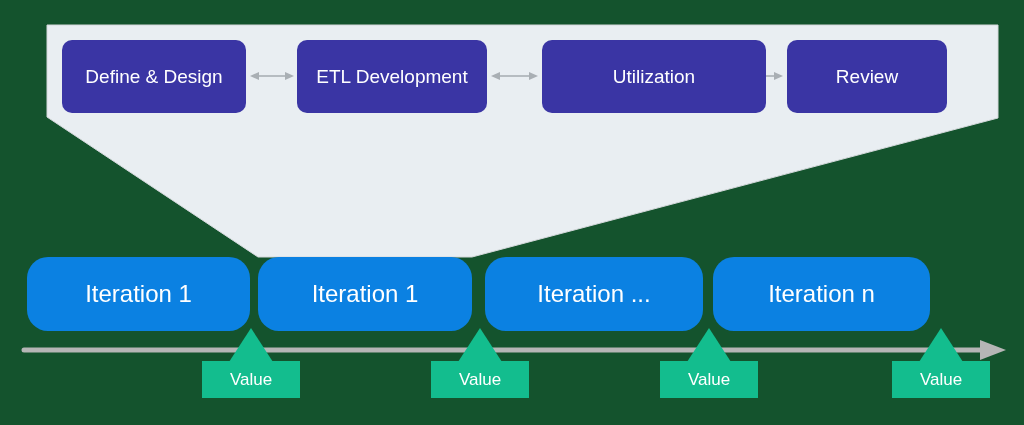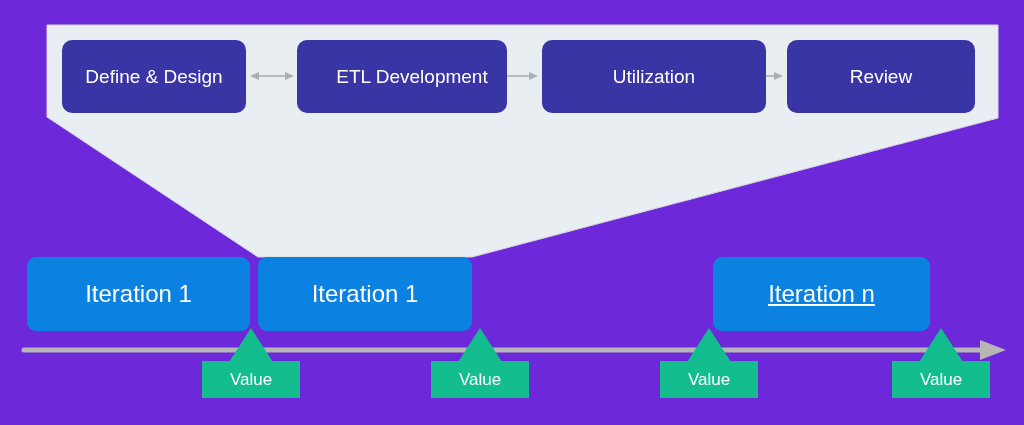--- a/index.html
+++ b/index.html
@@ -5,21 +5,21 @@
   html, body {
     margin: 0;
     padding: 0;
     background: #ffffff;
     font-family: "Liberation Sans", sans-serif;
   }
   .stage {
     position: relative;
     width: 1024px;
     height: 425px;
-    background: #6d28d9;
+    background: #14532d;
     overflow: hidden;
   }
   .bg-svg {
     position: absolute;
     inset: 0;
     width: 1024px;
     height: 425px;
   }
   .funnel {
     fill: var(--funnel-fill, #E9EEF2);
@@ -53,21 +53,21 @@
     align-items: center;
     justify-content: center;
     text-align: center;
     z-index: 2;
   }
   .iteration-box {
     position: absolute;
     top: 257px;
     height: 74px;
     background: var(--iteration-box, #0B81E2);
-    border-radius: 9px;
+    border-radius: 21px;
     color: var(--text-white, #FFFFFF);
     font-size: 24px;
     display: flex;
     align-items: center;
     justify-content: center;
     text-align: center;
     z-index: 2;
   }
   .value-pointer {
     position: absolute;
@@ -121,37 +121,40 @@
 
     <g>
       <line class="timeline-line" x1="24" y1="350" x2="980" y2="350"></line>
       <polygon class="timeline-head" points="980,340 1006,350 980,360"></polygon>
     </g>
   </svg>
 
   <div class="phase-box" style="left:62px;  width:184px;">
     <span>Define &amp; Design</span>
   </div>
-  <div class="phase-box" style="left:297px; width:190px;padding-left:20px;">
+  <div class="phase-box" style="left:297px; width:190px;">
     <span>ETL Development</span>
   </div>
   <div class="phase-box" style="left:542px; width:224px;">
     <span>Utilization</span>
   </div>
-  <div class="phase-box" style="left:787px; width:188px;">
+  <div class="phase-box" style="left:787px; width:160px;">
     <span>Review</span>
   </div>
 
   <div class="iteration-box" style="left:27px;  width:223px;">
     <span>Iteration 1</span>
   </div>
   <div class="iteration-box" style="left:258px; width:214px;">
     <span>Iteration 1</span>
   </div>
-  <div class="iteration-box" style="left:713px; width:217px;text-decoration:underline;">
+  <div class="iteration-box" style="left:485px; width:218px;">
+    <span>Iteration ...</span>
+  </div>
+  <div class="iteration-box" style="left:713px; width:217px;">
     <span>Iteration n</span>
   </div>
 
   <div class="value-pointer" style="left:229px;"></div>
   <div class="value-label" style="left:202px;">
     <span>Value</span>
   </div>
 
   <div class="value-pointer" style="left:458px;"></div>
   <div class="value-label" style="left:431px;">

